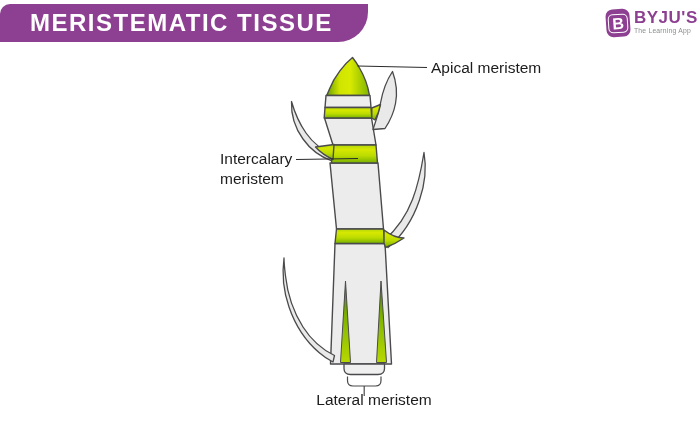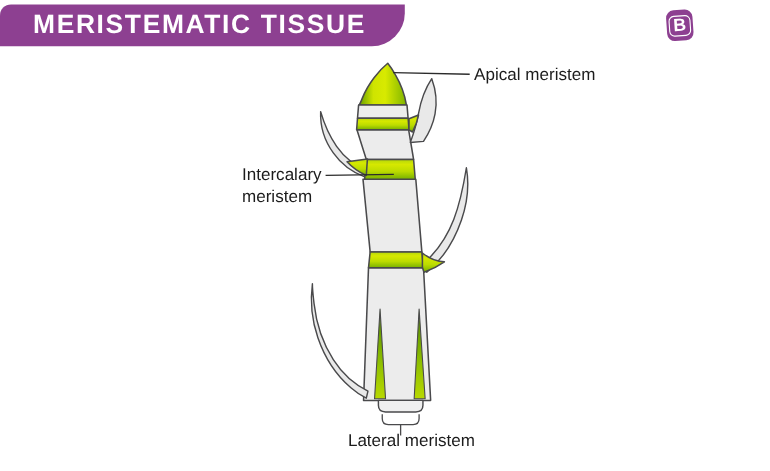--- a/index.html
+++ b/index.html
@@ -51,20 +51,24 @@
 
   
   <div class="banner">
     <div class="title">MERISTEMATIC TISSUE</div>
   </div>
 
   
   <div class="logo">
     <div class="badge">
       <span>B</span>
+    </div>
+    <div class="wordmark">
+      <span class="brand">BYJU'S</span>
+      <span class="tagline">The Learning App</span>
     </div>
   </div>
 
   
   <svg width="700" height="428" viewBox="0 0 700 428">
     <defs>
       <linearGradient id="gradCone" x1="0" y1="0" x2="1" y2="0">
         <stop offset="0" stop-color="#669e00"></stop>
         <stop offset="0.3" stop-color="#cfe400"></stop>
         <stop offset="0.55" stop-color="#d8ea00"></stop>

